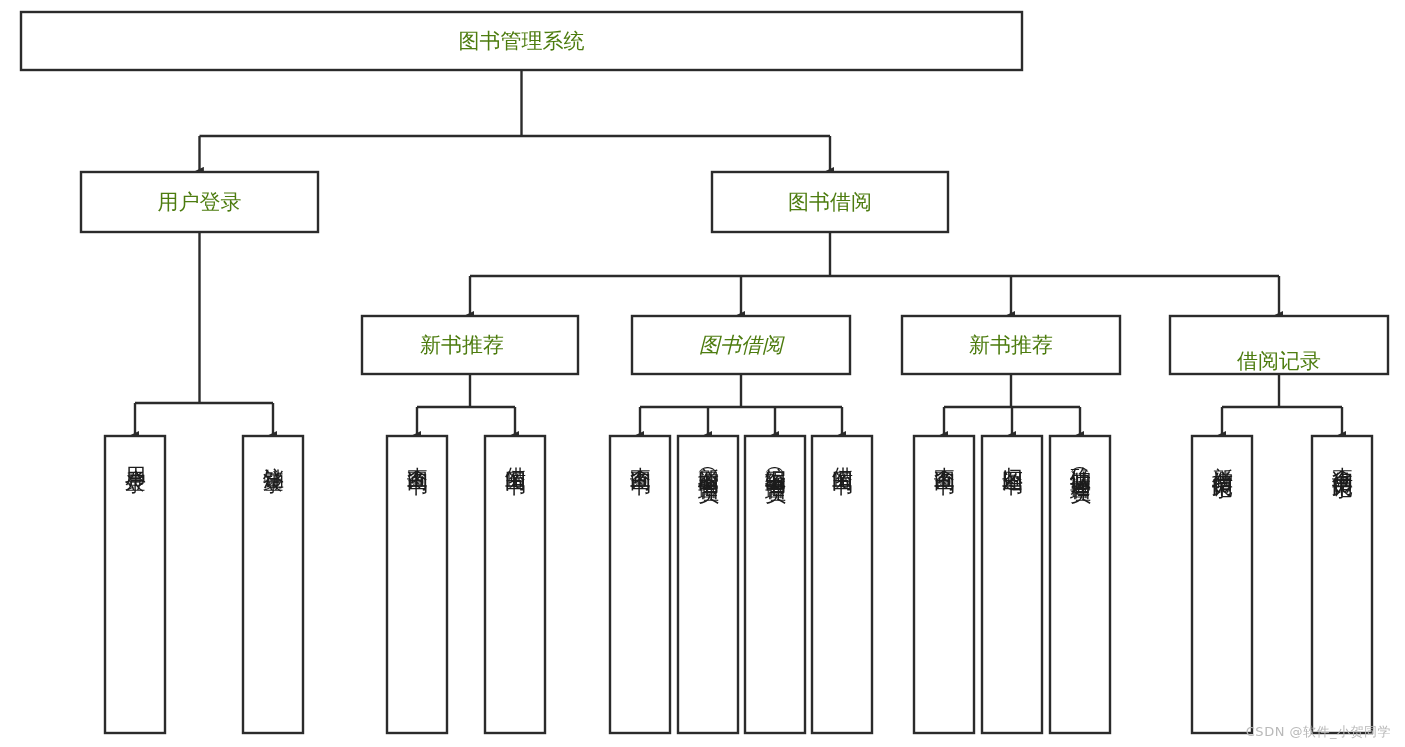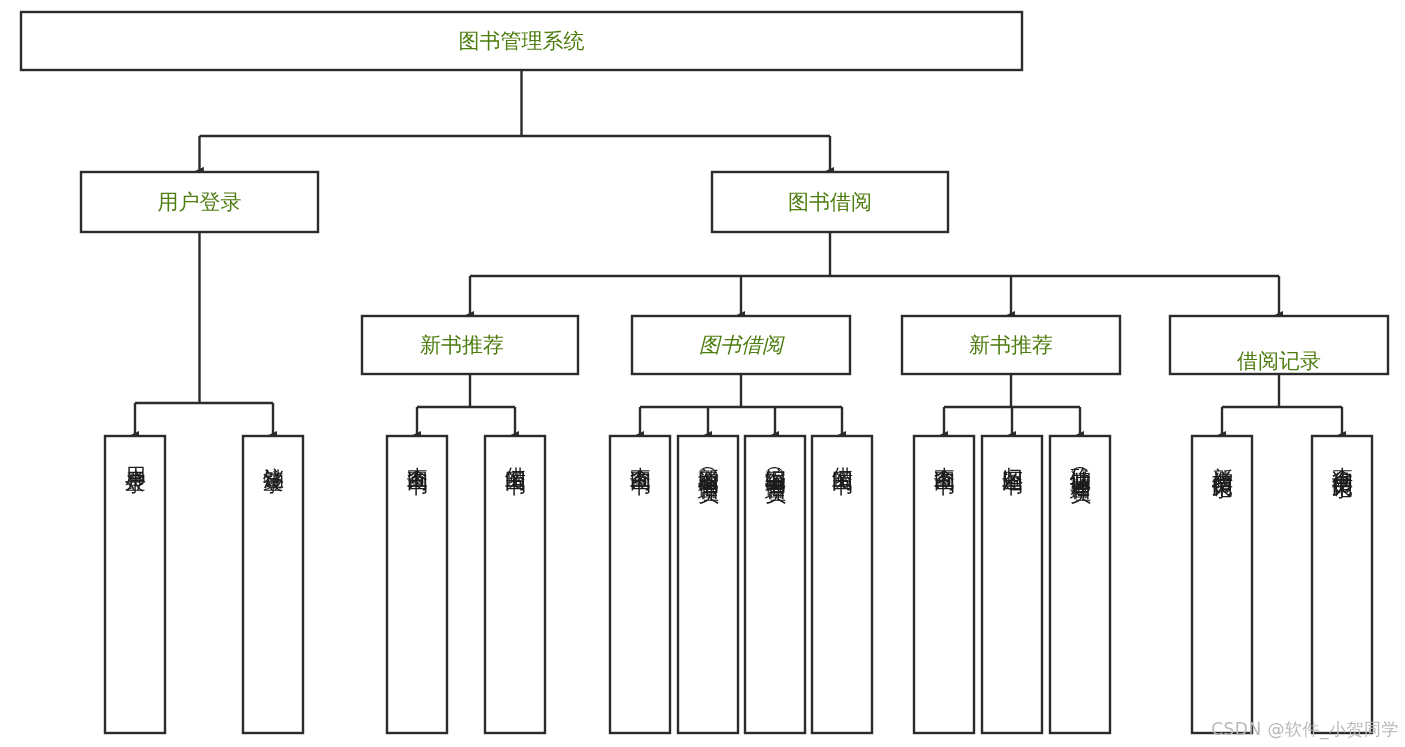--- a/index.html
+++ b/index.html
@@ -64,24 +64,24 @@
     pointer-events: none;
   }
   .hlabel-text {
     font-family: "DejaVu Sans", "Liberation Sans", sans-serif;
     font-size: 21px;
     color: #4d7c0f;
     white-space: nowrap;
   }
   .watermark {
     position: absolute;
-    right: 6px;
+    right: 14px;
     bottom: 6px;
     font-family: "DejaVu Sans", "Liberation Sans", sans-serif;
-    font-size: 17px;
+    font-size: 13px;
     color: #b9b9b9;
     letter-spacing: 0.5px;
     white-space: nowrap;
     user-select: none;
   }
 </style>
 </head>
 <body>
 
 <div id="diagram-root">

